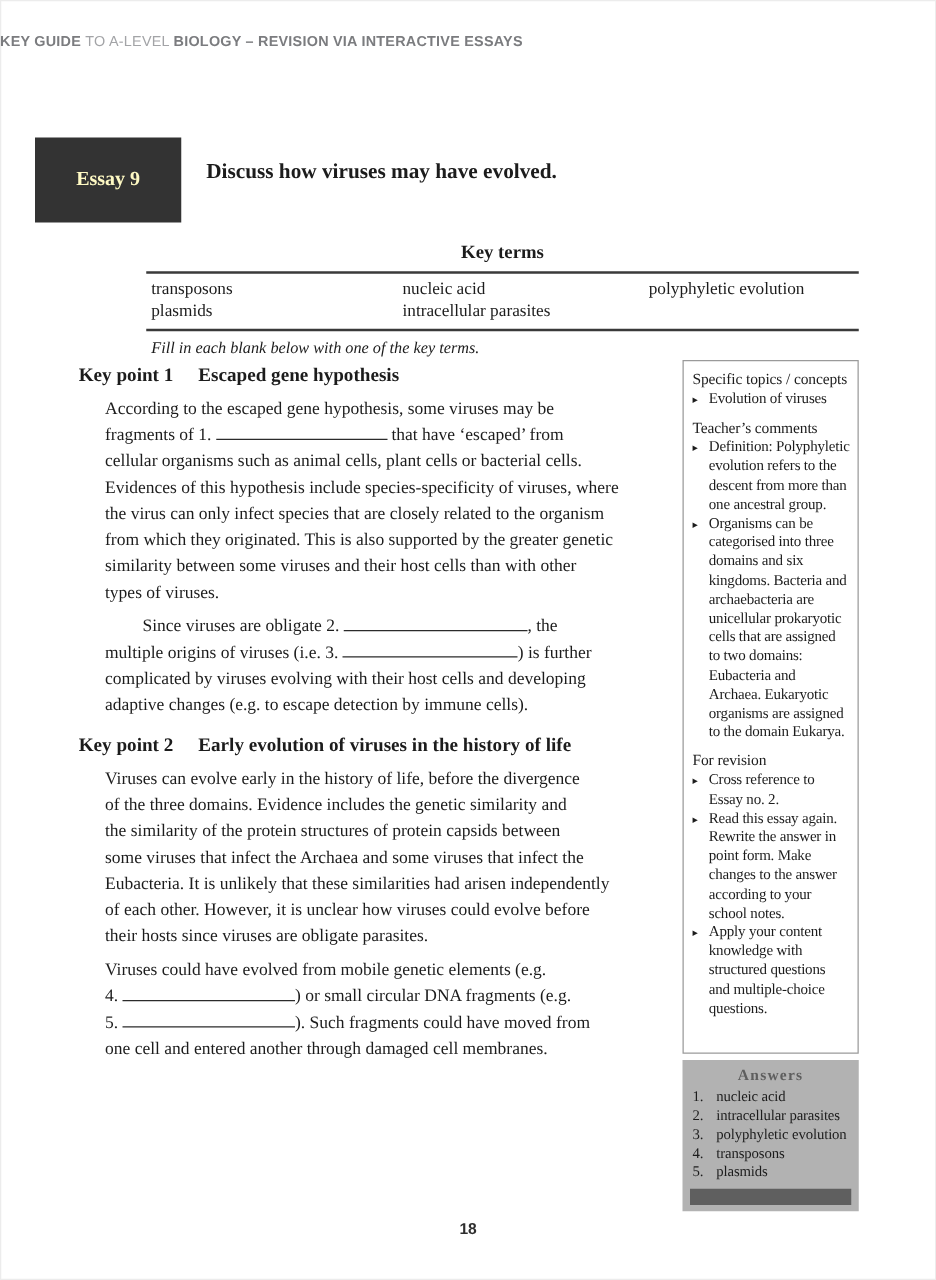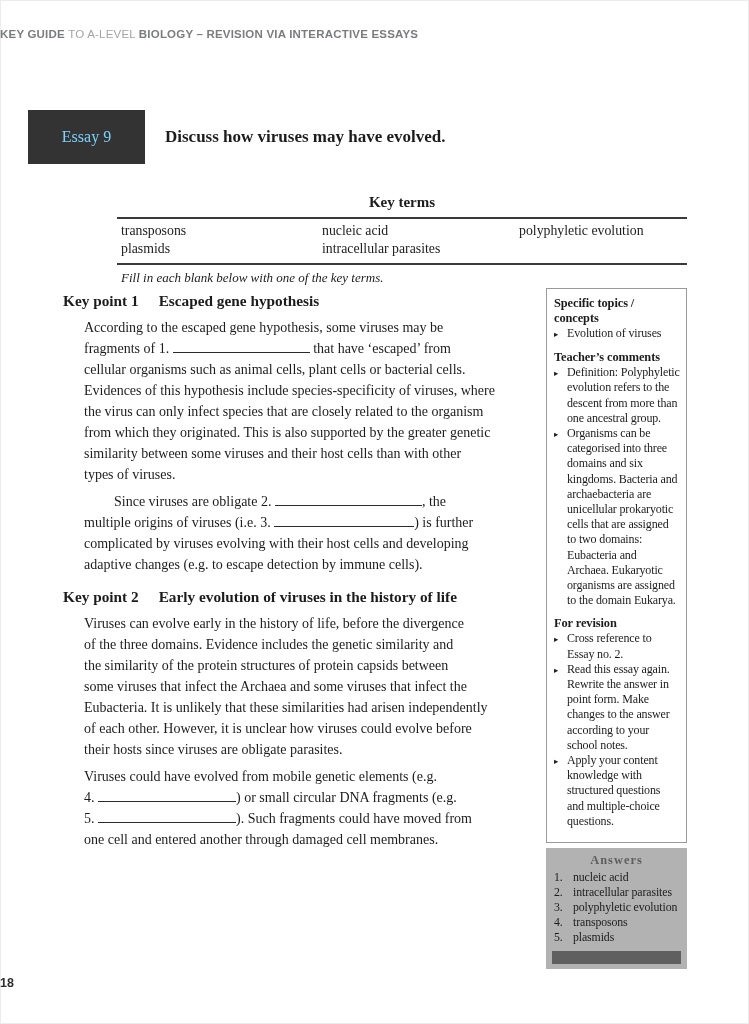--- a/index.html
+++ b/index.html
@@ -10,22 +10,22 @@
   }
   
   .header{
     position:absolute;top:28px;left:0;right:0;text-align:left;
     font-family:"Liberation Sans",sans-serif;font-size:11.5px;font-weight:bold;
     letter-spacing:.2px;color:#7b7c7f;
   }
   .header .light{font-weight:normal;color:#a3a4a7;}
   
   .essay-box{
-    position:absolute;left:28px;top:110px;width:117px;height:54px;background:#333333;
-    color:#7dd3fc;display:flex;align-items:center;justify-content:center;font-size:16px;
+    position:absolute;left:28px;top:110px;width:117px;height:68px;background:#333333;
+    color:#fef9c3;display:flex;align-items:center;justify-content:center;font-size:16px;font-weight:bold;
   }
   .essay-title{
     position:absolute;left:165px;top:110px;height:54px;display:flex;align-items:center;
     font-size:17px;font-weight:bold;
   }
   
   .keyterms{position:absolute;left:88px;top:194px;width:570px;margin-left:29px;}
   .kt-heading{text-align:center;font-weight:bold;font-size:15px;margin-bottom:6px;}
   .kt-table{
     border-top:2px solid #3a3a3a;border-bottom:2px solid #3a3a3a;
@@ -40,41 +40,41 @@
   .kp-label{margin-right:20px;}
   .kp-para{margin:0 0 6px 21px;font-size:14px;line-height:21px;white-space:nowrap;}
   .kp-para.indent{text-indent:30px;}
   .blank{display:inline-block;height:11px;border-bottom:1px solid #2b2b2b;}
   
   .rail{position:absolute;left:546px;top:288px;width:141px;}
   .sidebar{
     box-sizing:border-box;width:141px;min-height:555px;border:1px solid #9a9a9a;
     padding:7px 6px 6px 7px;background:#ffffff;
   }
-  .sb-head{font-weight:bold;font-size:12.4px;line-height:15px;margin-top:8px;letter-spacing:-.1px;}
+  .sb-head{font-weight:normal;font-size:12.4px;line-height:15px;margin-top:8px;letter-spacing:-.1px;}
   .sb-head:first-child{margin-top:0;}
   .sb-item{display:flex;font-size:12px;line-height:15.2px;letter-spacing:-.15px;}
   .sb-marker{flex:0 0 13px;font-size:8.5px;line-height:15.2px;padding-top:1px;}
   .sb-text{flex:1;}
   
   .answers{
     box-sizing:border-box;width:141px;margin-top:5px;background:#b2b2b2;
     padding:5px 5px 5px 5px;
   }
   .answers-heading{
     text-align:center;font-weight:bold;color:#5e5e5e;font-size:12.4px;
     letter-spacing:1px;margin-bottom:2px;
   }
   .ans-item{display:flex;font-size:11.8px;line-height:15px;letter-spacing:-.1px;}
   .ans-num{flex:0 0 19px;padding-left:3px;}
   .ans-text{flex:1;}
   .answers-bar{height:13px;background:#5f5f5f;margin:6px 1px 0 1px;}
   
   .page-number{
-    position:absolute;left:0;right:0;top:976px;
+    position:absolute;left:0;right:0;top:976px;text-align:center;
     font-family:"Liberation Sans",sans-serif;font-weight:bold;font-size:12.5px;color:#2e2e2e;
   }
 </style>
 </head>
 <body>
 
 <div class="page">
 
   <div class="header">
     <span>KEY GUIDE </span><span class="light">TO A-LEVEL </span><span>BIOLOGY – REVISION VIA INTERACTIVE ESSAYS</span>

